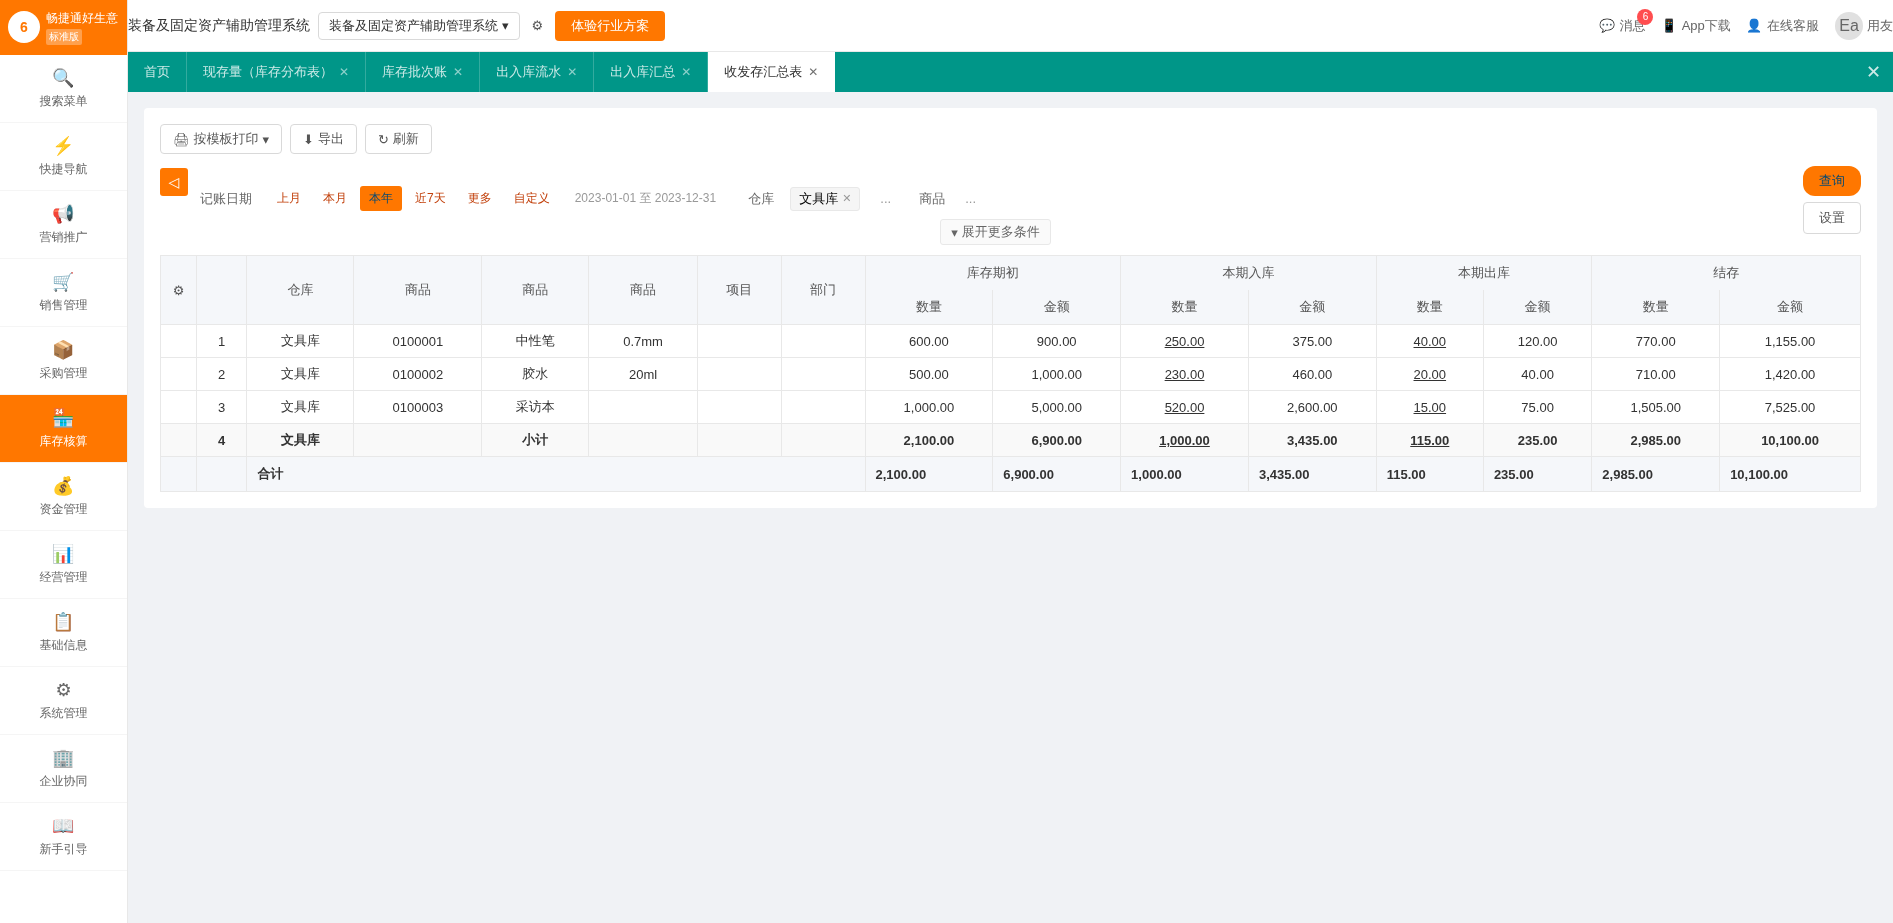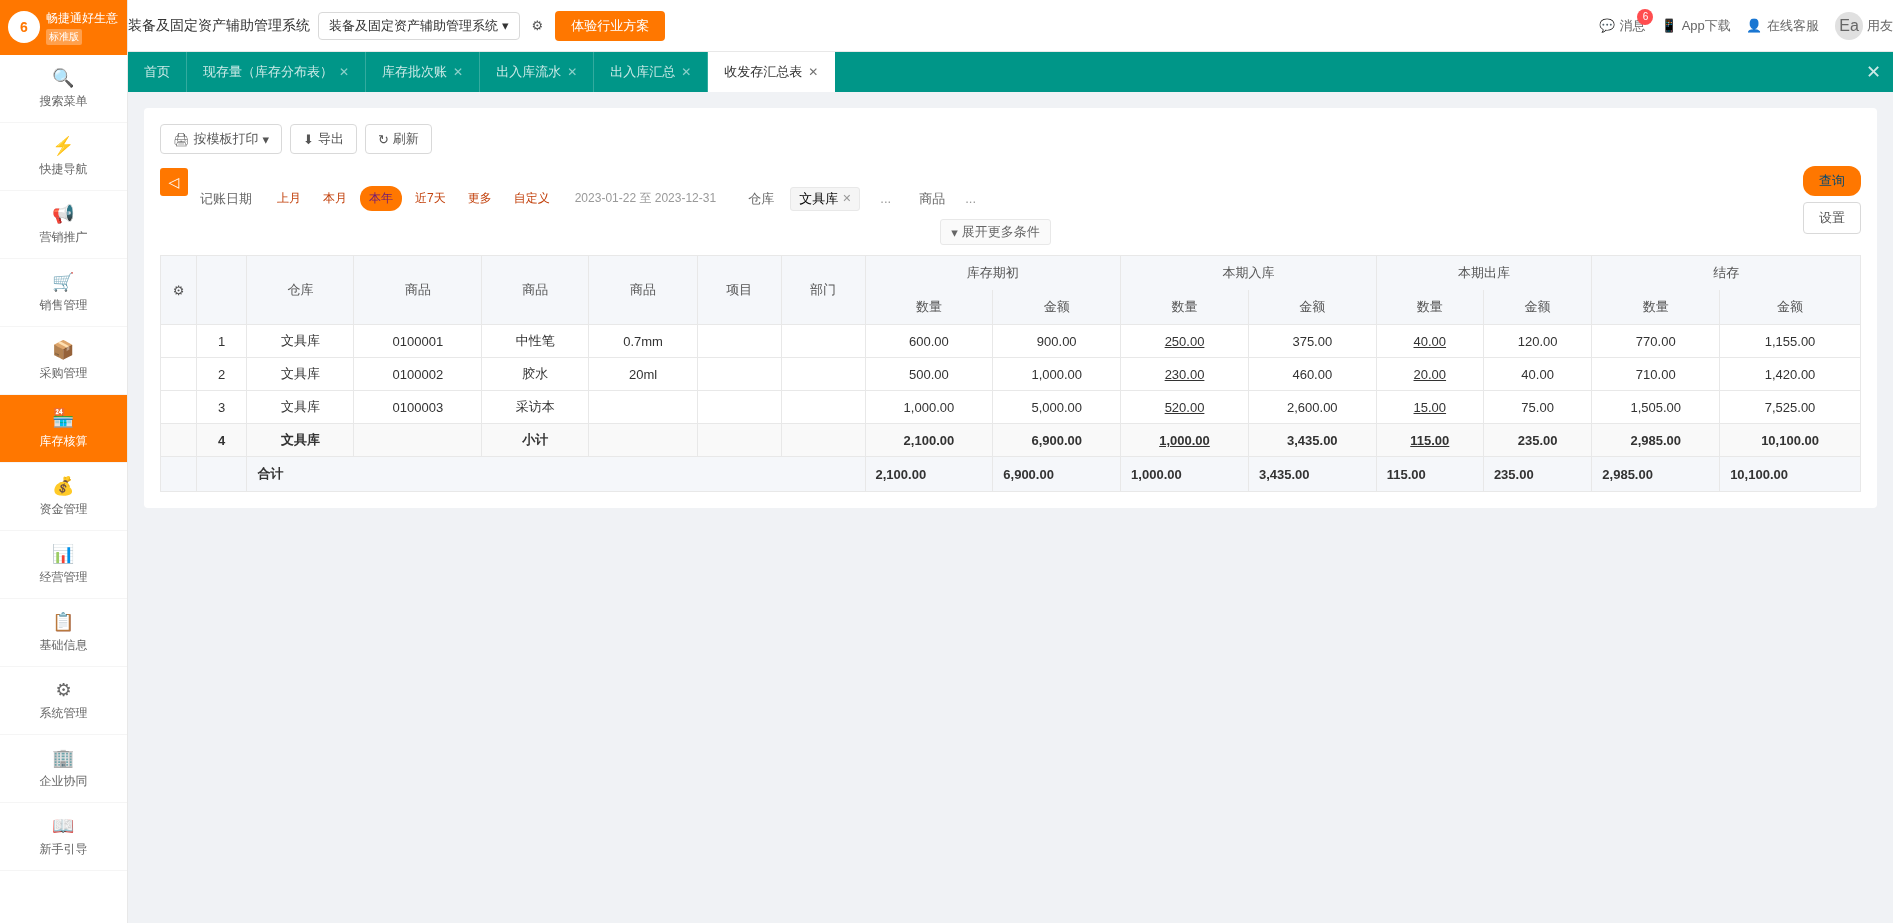--- a/index.html
+++ b/index.html
@@ -43,21 +43,21 @@
 
     
     .card { background: #fff; border-radius: 4px; padding: 16px; margin-bottom: 12px; }
     .btn-outline { border: 1px solid #d9d9d9; background: #fff; border-radius: 4px; padding: 5px 12px; font-size: 13px; cursor: pointer; color: #555; display: flex; align-items: center; gap: 4px; }
 
     
     .filter-row { display: flex; align-items: center; gap: 16px; flex-wrap: wrap; margin-top: 20px; }
     .filter-label { color: #666; font-size: 13px; }
     .filter-date-btns { display: flex; gap: 4px; align-items: center; }
     .filter-date-btn { padding: 3px 8px; border-radius: 3px; font-size: 12px; cursor: pointer; border: 1px solid transparent; color: #c2410c; background: transparent; }
-    .filter-date-btn.active { background: #ff7700; color: #701a75; border-radius: 12px; }
+    .filter-date-btn.active { background: #ff7700; color: #0c4a6e; }
     .filter-date-range { font-size: 12px; color: #999; }
     .filter-tag { display: flex; align-items: center; gap: 4px; background: #f5f5f5; border: 1px solid #e8e8e8; border-radius: 3px; padding: 2px 8px; font-size: 13px; }
     .filter-tag .remove { cursor: pointer; color: #999; font-size: 11px; }
     .expand-btn { display: flex; align-items: center; gap: 4px; color: #666; cursor: pointer; font-size: 13px; border: 1px solid #e8e8e8; border-radius: 3px; padding: 3px 10px; background: #fafafa; }
     .filter-ellipsis { color: #999; cursor: pointer; padding: 0 4px; }
     .query-btn { background: #ff7700; color: #0c4a6e; border: none; border-radius: 12px; padding: 6px 16px; font-size: 13px; cursor: pointer; }
     .settings-btn { border: 1px solid #d9d9d9; background: #fff; border-radius: 4px; padding: 6px 12px; font-size: 13px; cursor: pointer; color: #555; }
 
     
     .table-wrap { overflow-x: auto; }
@@ -232,21 +232,21 @@
           <div class="filter-row">
             <span class="filter-label">记账日期</span>
             <div class="filter-date-btns">
               <button class="filter-date-btn">上月</button>
               <button class="filter-date-btn">本月</button>
               <button class="filter-date-btn active">本年</button>
               <button class="filter-date-btn">近7天</button>
               <button class="filter-date-btn">更多</button>
               <button class="filter-date-btn">自定义</button>
             </div>
-            <span class="filter-date-range">2023-01-22 至 2023-12-31</span>
+            <span class="filter-date-range">2023-01-01 至 2023-12-31</span>
 
             <span class="filter-label" style="margin-left:16px;">仓库</span>
             <div class="filter-tag">
               <span>文具库</span>
               <span class="remove">✕</span>
             </div>
             <span class="filter-ellipsis">...</span>
 
             <span class="filter-label" style="margin-left:8px;">商品</span>
             <span class="filter-ellipsis">...</span>

